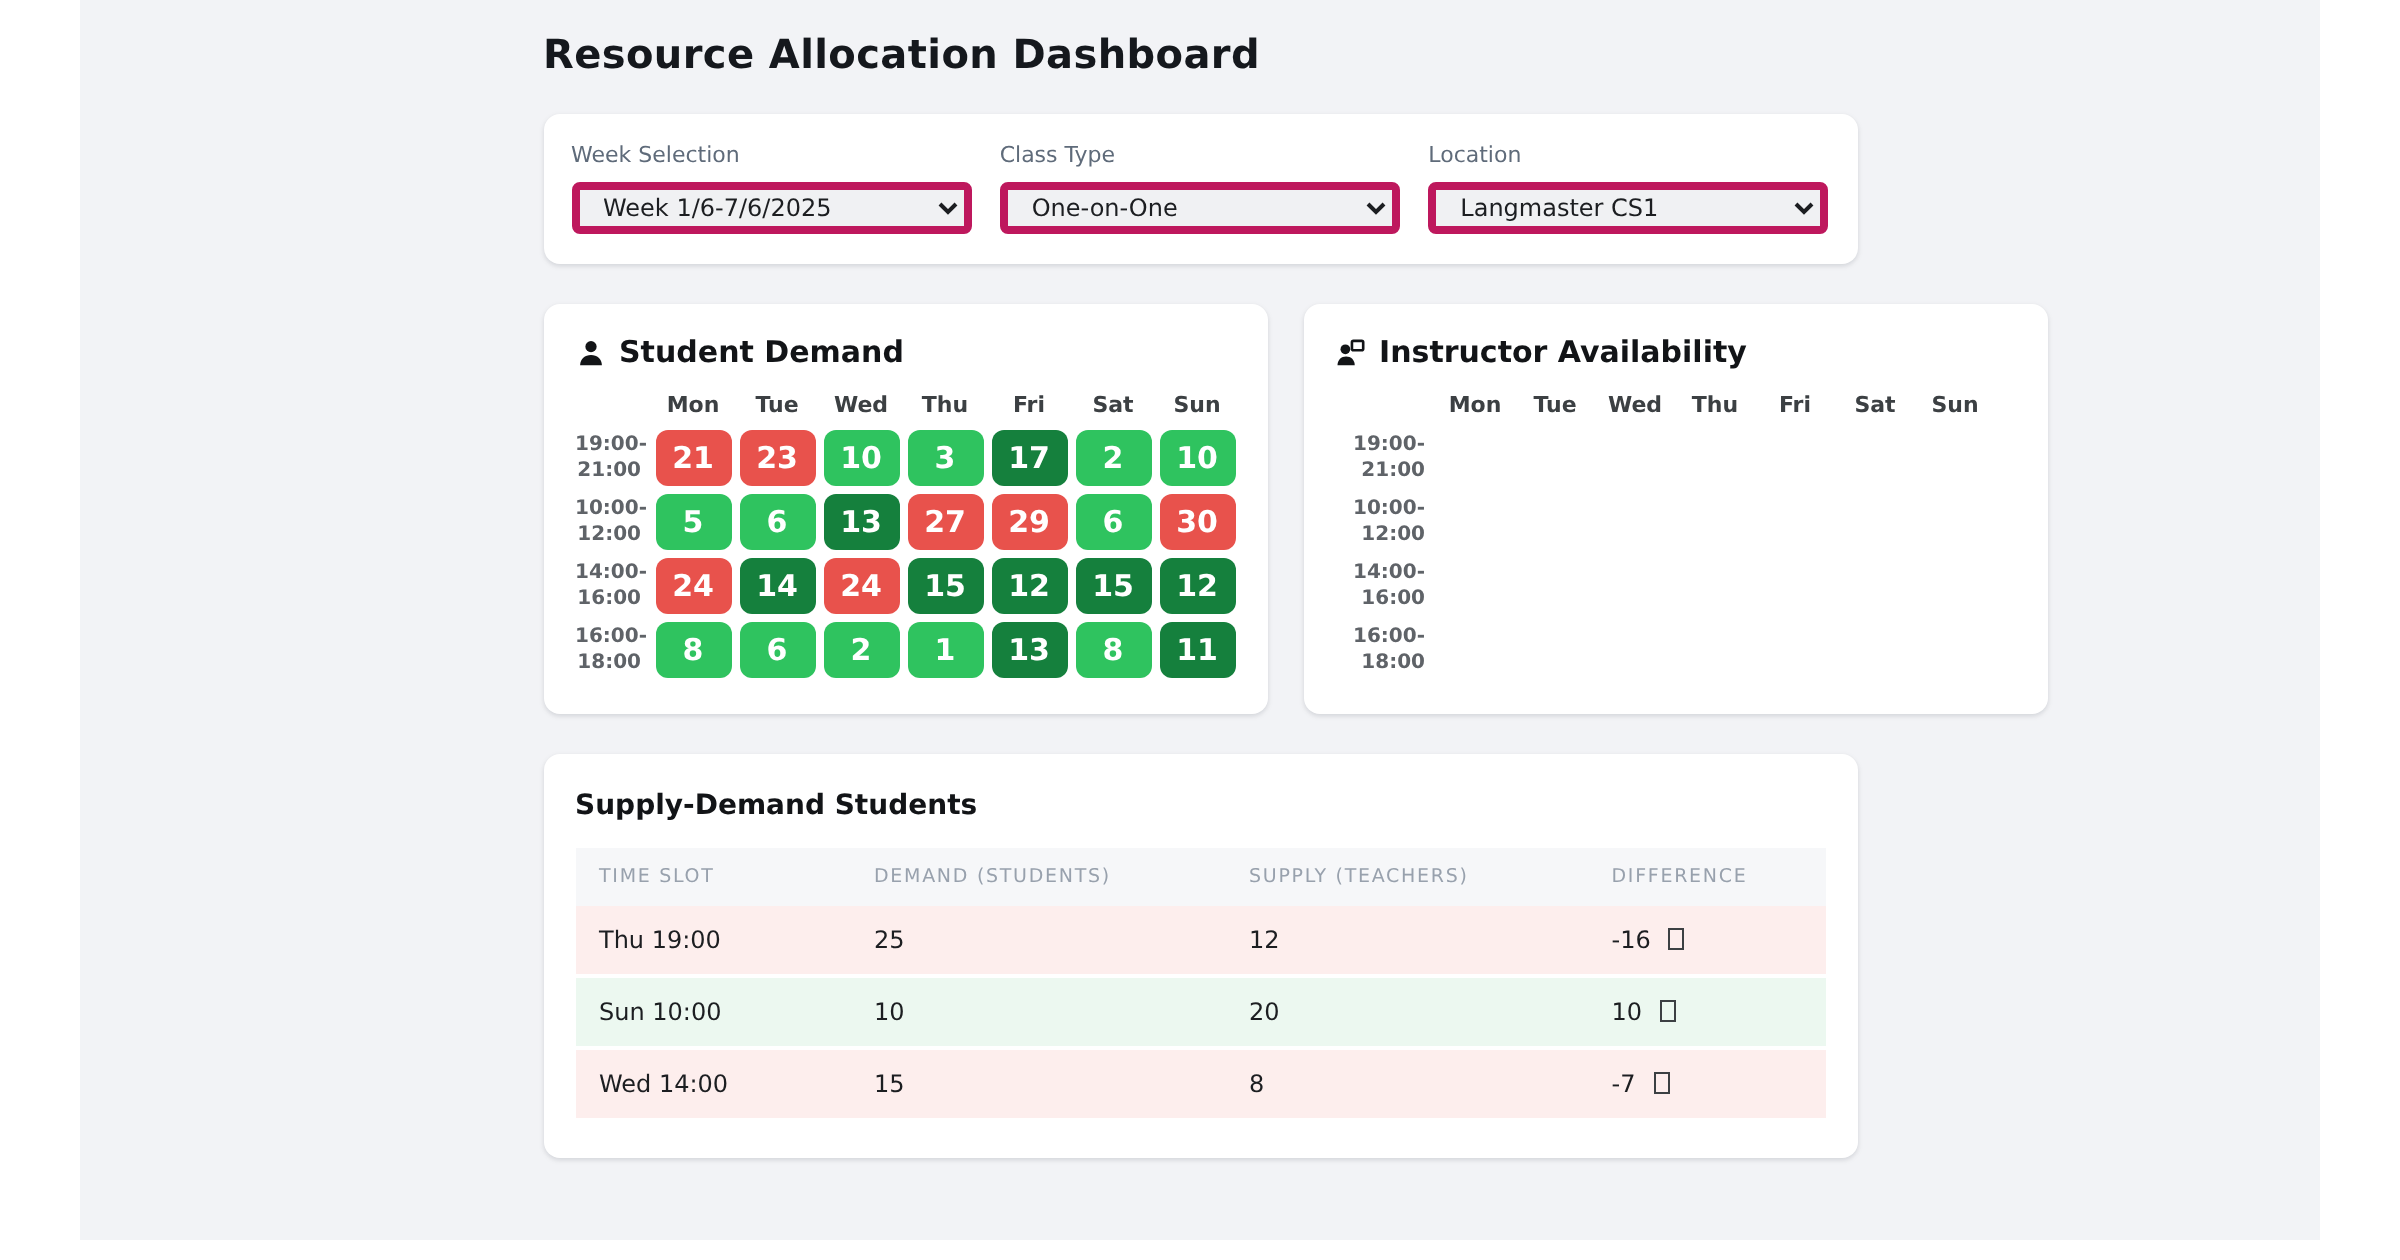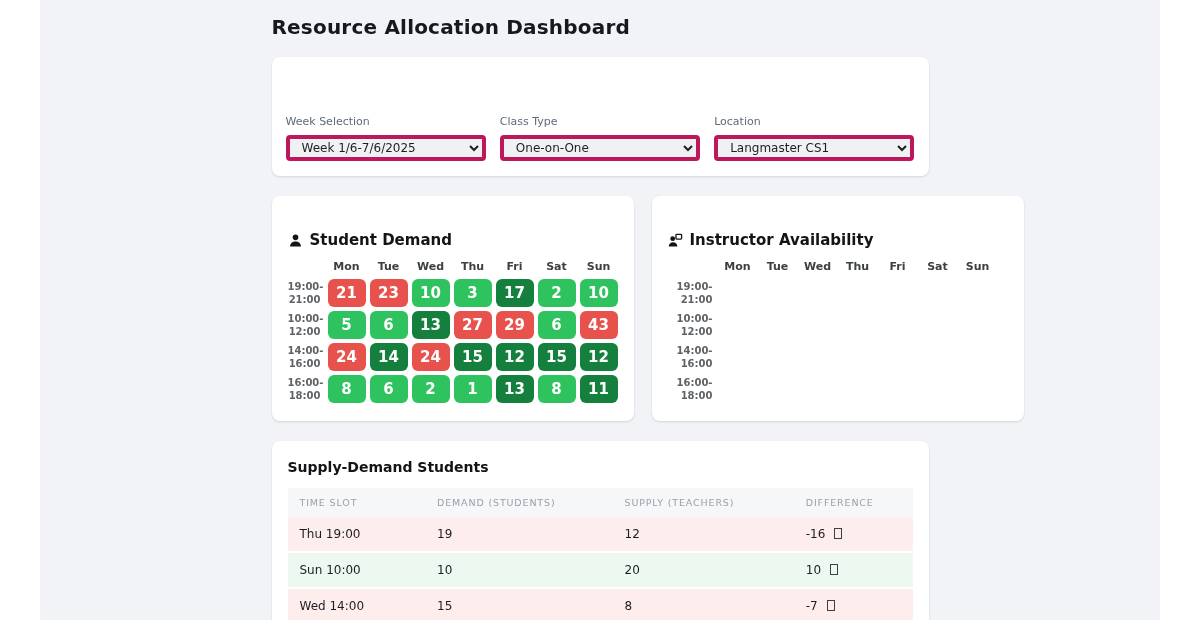--- a/index.html
+++ b/index.html
@@ -6,29 +6,29 @@
   html, body { width: 1200px; height: 630px; background: #ffffff; font-family: "DejaVu Sans", "Liberation Sans", sans-serif; }
   .page { margin: 0 40px; height: 620px; background: #f2f3f6; overflow: hidden; }
   .container { width: 657px; margin: 0 auto; padding-top: 13px; }
   h1.page-title { font-size: 20px; font-weight: 700; color: #15181d; margin: 2px 0 18px 0; letter-spacing: 0.2px; }
 
   .card { background: #ffffff; border-radius: 8px; box-shadow: 0 1px 2px rgba(16,24,40,.06), 0 1px 3px rgba(16,24,40,.08); }
 
   
   .filters { display: flex; gap: 14px; padding: 14px 14px 15px 14px; }
   .filter { flex: 1; }
-  .filter label { display: block; font-size: 11px; color: #5f6b7a; margin-bottom: 7px; margin-top: 44px; }
+  .filter label { display: block; font-size: 11px; color: #5f6b7a; margin-bottom: 7px; }
   .filter select { width: 100%; height: 26px; font-family: inherit; font-size: 12px; color: #1c1e21;
     padding: 0 8px; border: 4px solid #be185d; border-radius: 4px; background: #f0f1f3; }
 
   
   .cards-row { display: flex; gap: 18px; margin-top: 20px; align-items: stretch; }
   .demand-card { width: 363px; padding: 15px 16px 18px 16px; }
   .avail-card { flex: 1; padding: 15px 28px 18px 16px; }
-  .card-header { display: flex; align-items: center; gap: 7px; font-size: 15px; font-weight: 700; color: #121417; margin-bottom: 10px; margin-top: 20px; }
+  .card-header { display: flex; align-items: center; gap: 7px; font-size: 15px; font-weight: 700; color: #121417; margin-bottom: 10px; }
   .card-header .icon { display: inline-flex; width: 15px; height: 15px; }
 
   
   .grid { display: grid; gap: 4px; align-items: center; font-weight: bold; }
   .demand-grid { grid-template-columns: 36px repeat(7, 38px); }
   .avail-grid  { grid-template-columns: 48px repeat(7, 36px); }
   .grid .corner { height: 16px; }
   .grid .day { font-size: 11px; color: #3c4043; text-align: center; height: 16px; line-height: 16px; }
   .grid .slot { font-size: 10px; color: #5f6368; text-align: right; padding-right: 3px; line-height: 1.35; }
   .grid .cell { height: 28px; border-radius: 6px; display: flex; align-items: center; justify-content: center;
@@ -112,21 +112,21 @@
             <div class="cell" data-level="yellow">17</div>
             <div class="cell" data-level="green">2</div>
             <div class="cell" data-level="green">10</div>
             <div class="slot">10:00-12:00</div>
             <div class="cell" data-level="green">5</div>
             <div class="cell" data-level="green">6</div>
             <div class="cell" data-level="yellow">13</div>
             <div class="cell" data-level="red">27</div>
             <div class="cell" data-level="red">29</div>
             <div class="cell" data-level="green">6</div>
-            <div class="cell" data-level="red">43</div>
+            <div class="cell" data-level="red">30</div>
             <div class="slot">14:00-16:00</div>
             <div class="cell" data-level="red">24</div>
             <div class="cell" data-level="yellow">14</div>
             <div class="cell" data-level="red">24</div>
             <div class="cell" data-level="yellow">15</div>
             <div class="cell" data-level="yellow">12</div>
             <div class="cell" data-level="yellow">15</div>
             <div class="cell" data-level="yellow">12</div>
             <div class="slot">16:00-18:00</div>
             <div class="cell" data-level="green">8</div>
@@ -203,21 +203,21 @@
           <tr>
             <th>Time Slot</th>
             <th>Demand (Students)</th>
             <th>Supply (Teachers)</th>
             <th>Difference</th>
           </tr>
         </thead>
         <tbody id="mismatch-body">
             <tr class="negative">
               <td>Thu 19:00</td>
-              <td>19</td>
+              <td>25</td>
               <td>12</td>
               <td>-16 <span class="tofu"></span></td>
             </tr>
             <tr class="positive">
               <td>Sun 10:00</td>
               <td>10</td>
               <td>20</td>
               <td>10 <span class="tofu"></span></td>
             </tr>
             <tr class="negative">

